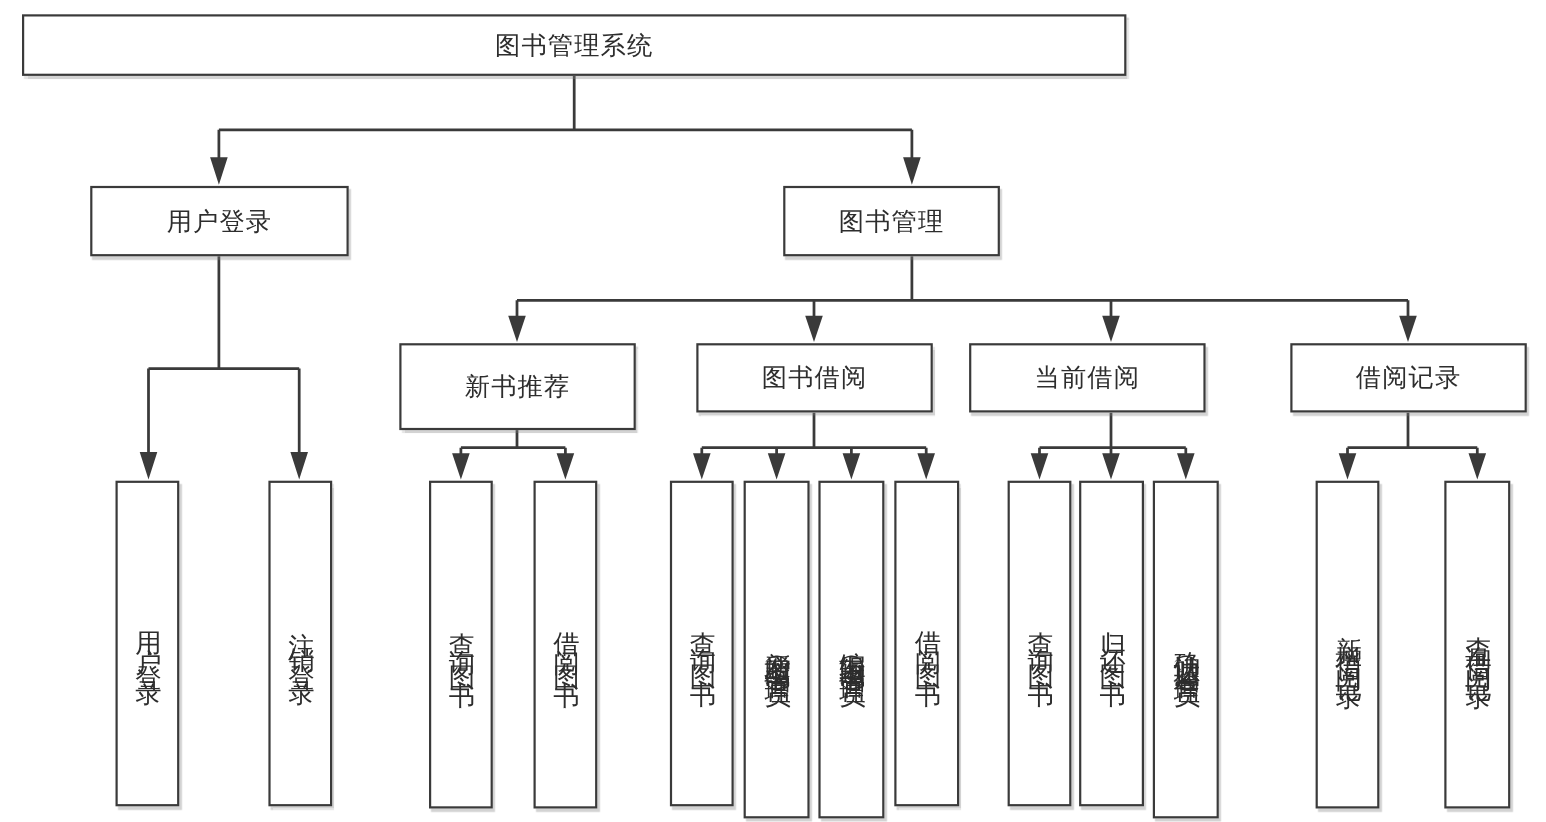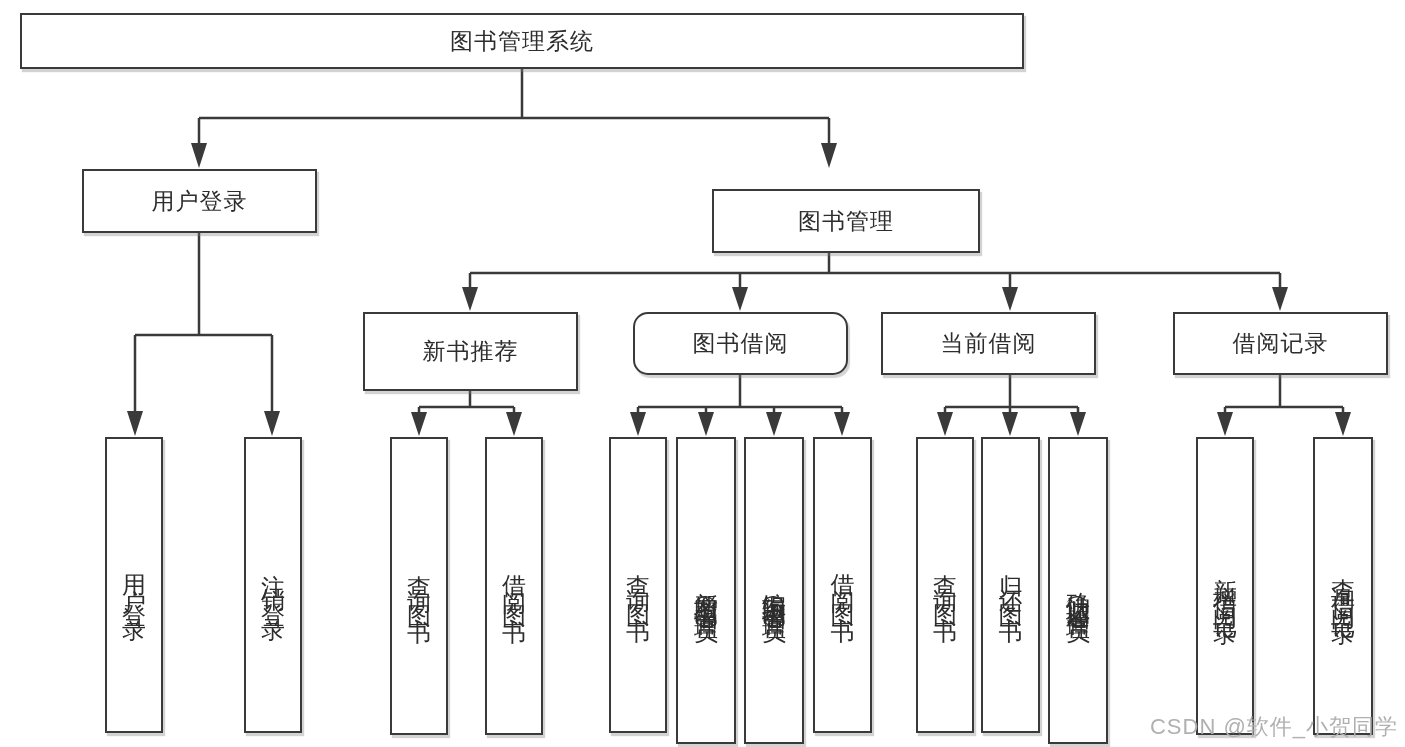--- a/index.html
+++ b/index.html
@@ -103,28 +103,28 @@
              M1217 412 h16 l-8 24 z M1335 412 h16 l-8 24 z"></path>
   </svg>
 
   <div class="box h-box" style="left:20px; top:13px; width:1004px; height:56px;">
     <span class="lbl">图书管理系统</span>
   </div>
 
   <div class="box h-box" style="left:82px; top:169px; width:235px; height:64px;">
     <span class="lbl">用户登录</span>
   </div>
-  <div class="box h-box" style="left:712px; top:169px; width:268px; height:64px;margin-top:20px;">
+  <div class="box h-box" style="left:712px; top:169px; width:197px; height:64px;">
     <span class="lbl">图书管理</span>
   </div>
 
   <div class="box h-box" style="left:363px; top:312px; width:215px; height:79px;">
     <span class="lbl">新书推荐</span>
   </div>
-  <div class="box h-box" style="left:633px; top:312px; width:215px; height:63px;border-radius:15px;">
+  <div class="box h-box" style="left:633px; top:312px; width:215px; height:63px;">
     <span class="lbl">图书借阅</span>
   </div>
   <div class="box h-box" style="left:881px; top:312px; width:215px; height:63px;">
     <span class="lbl">当前借阅</span>
   </div>
   <div class="box h-box" style="left:1173px; top:312px; width:215px; height:63px;">
     <span class="lbl">借阅记录</span>
   </div>
 
   <div class="box leaf leaf-4" style="left:105px; top:437px; width:58px; height:296px;">
@@ -164,14 +164,13 @@
     <span class="lbl">确认归还（管理员）</span>
   </div>
 
   <div class="box leaf leaf-6" style="left:1196px; top:437px; width:58px; height:298px;">
     <span class="lbl">新增借阅记录</span>
   </div>
   <div class="box leaf leaf-6" style="left:1313px; top:437px; width:60px; height:298px;">
     <span class="lbl">查询借阅记录</span>
   </div>
 
-  <div id="watermark">CSDN @软件_小贺同学</div>
 </div>
 
 </body></html>

